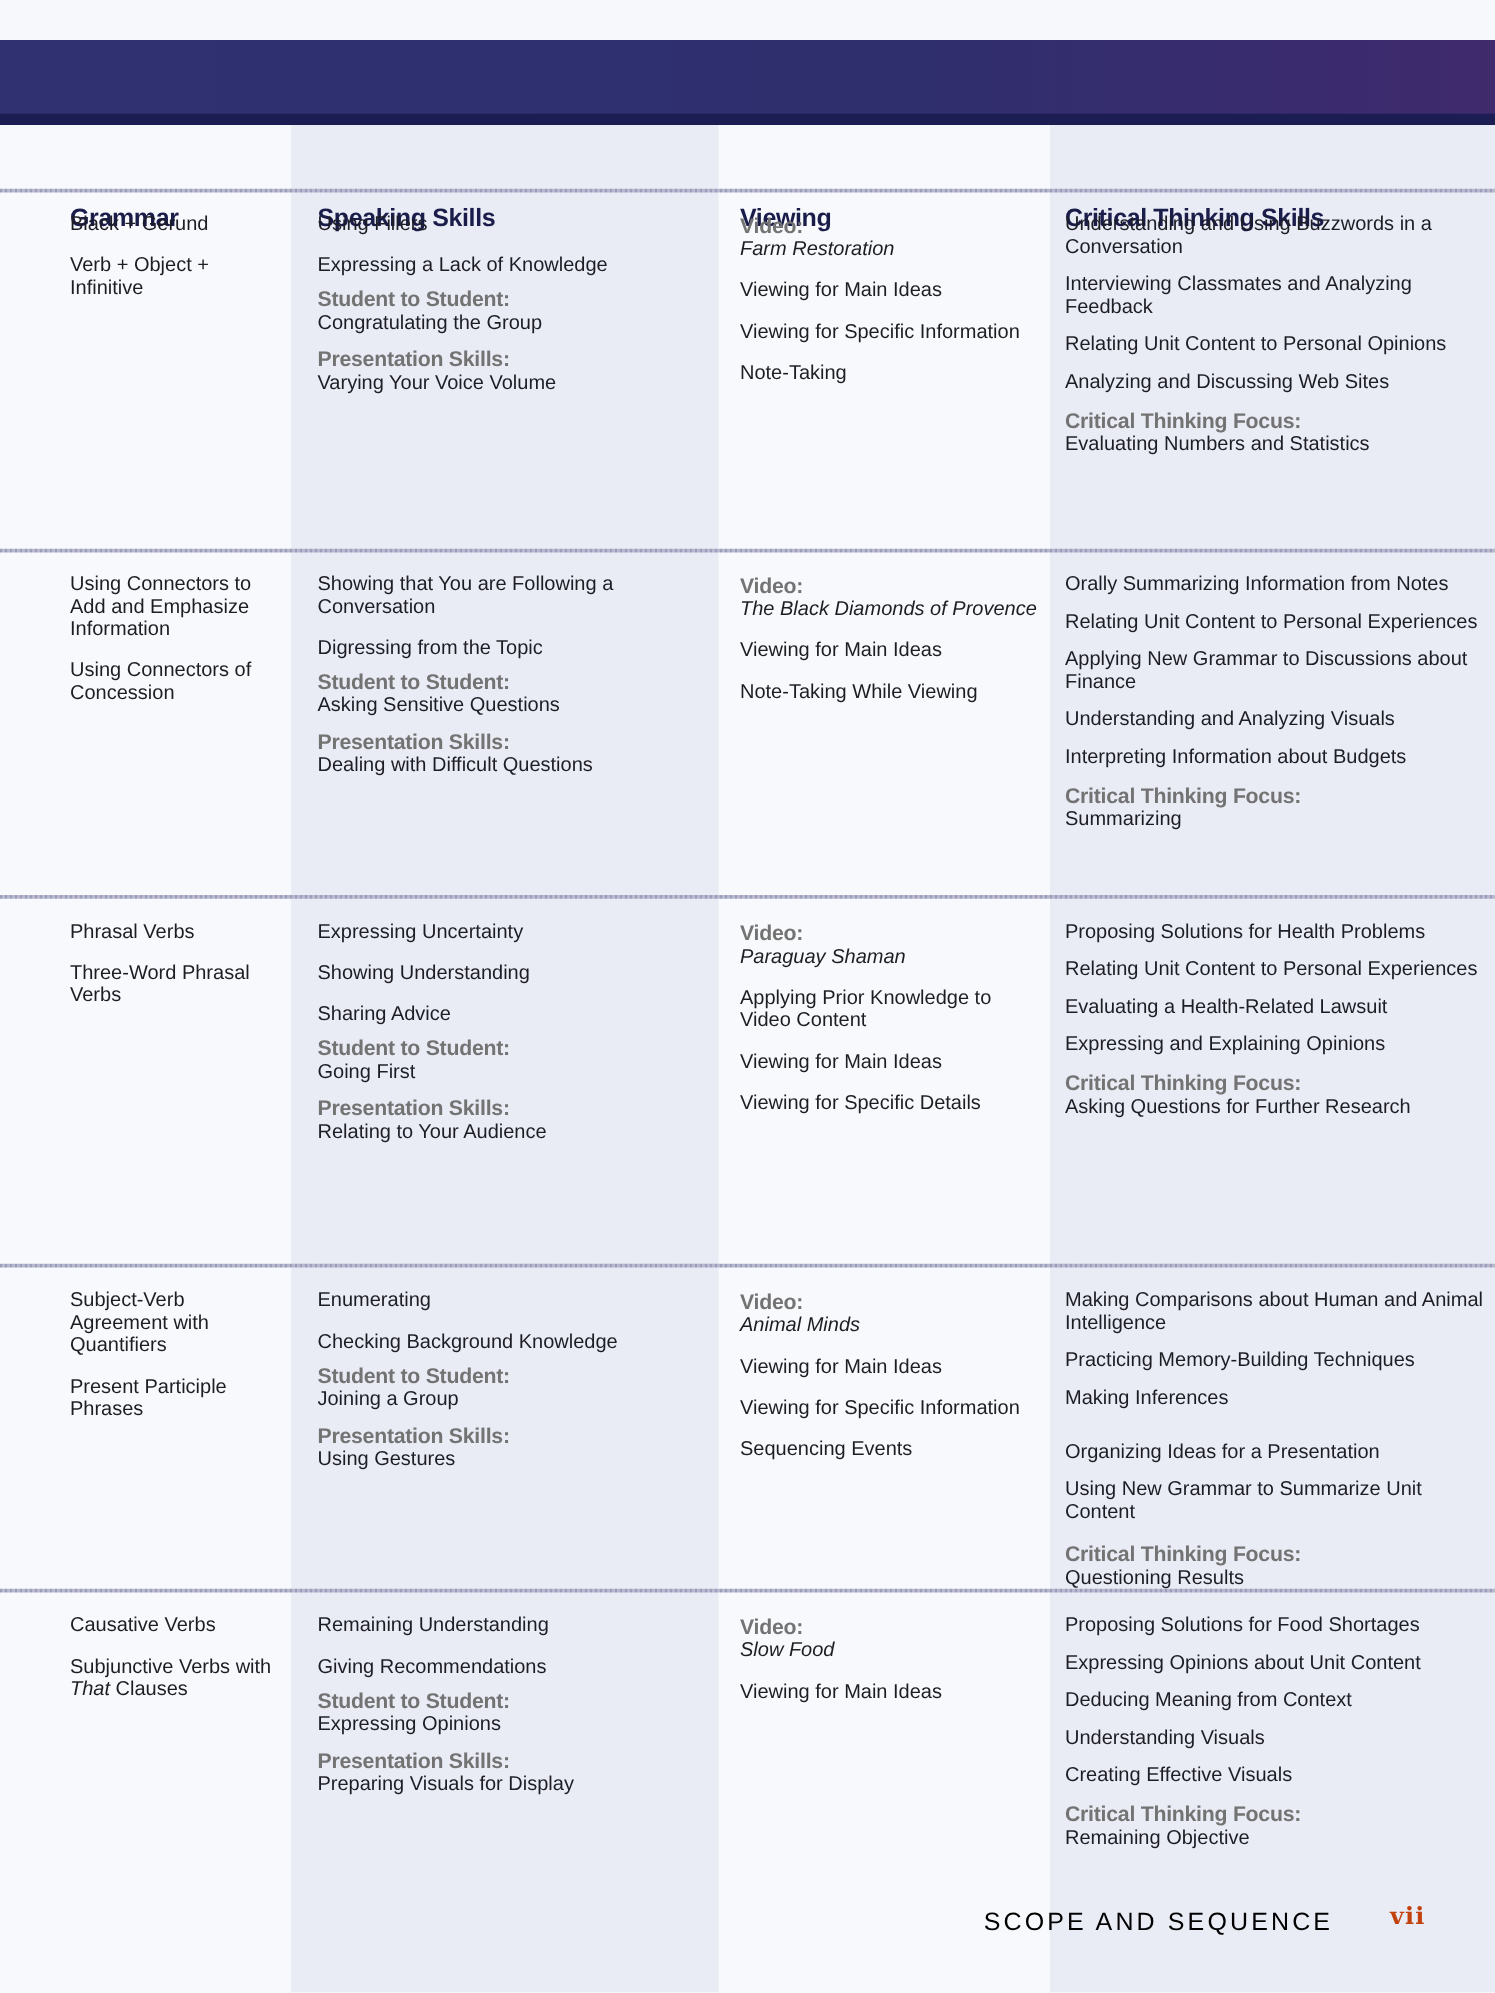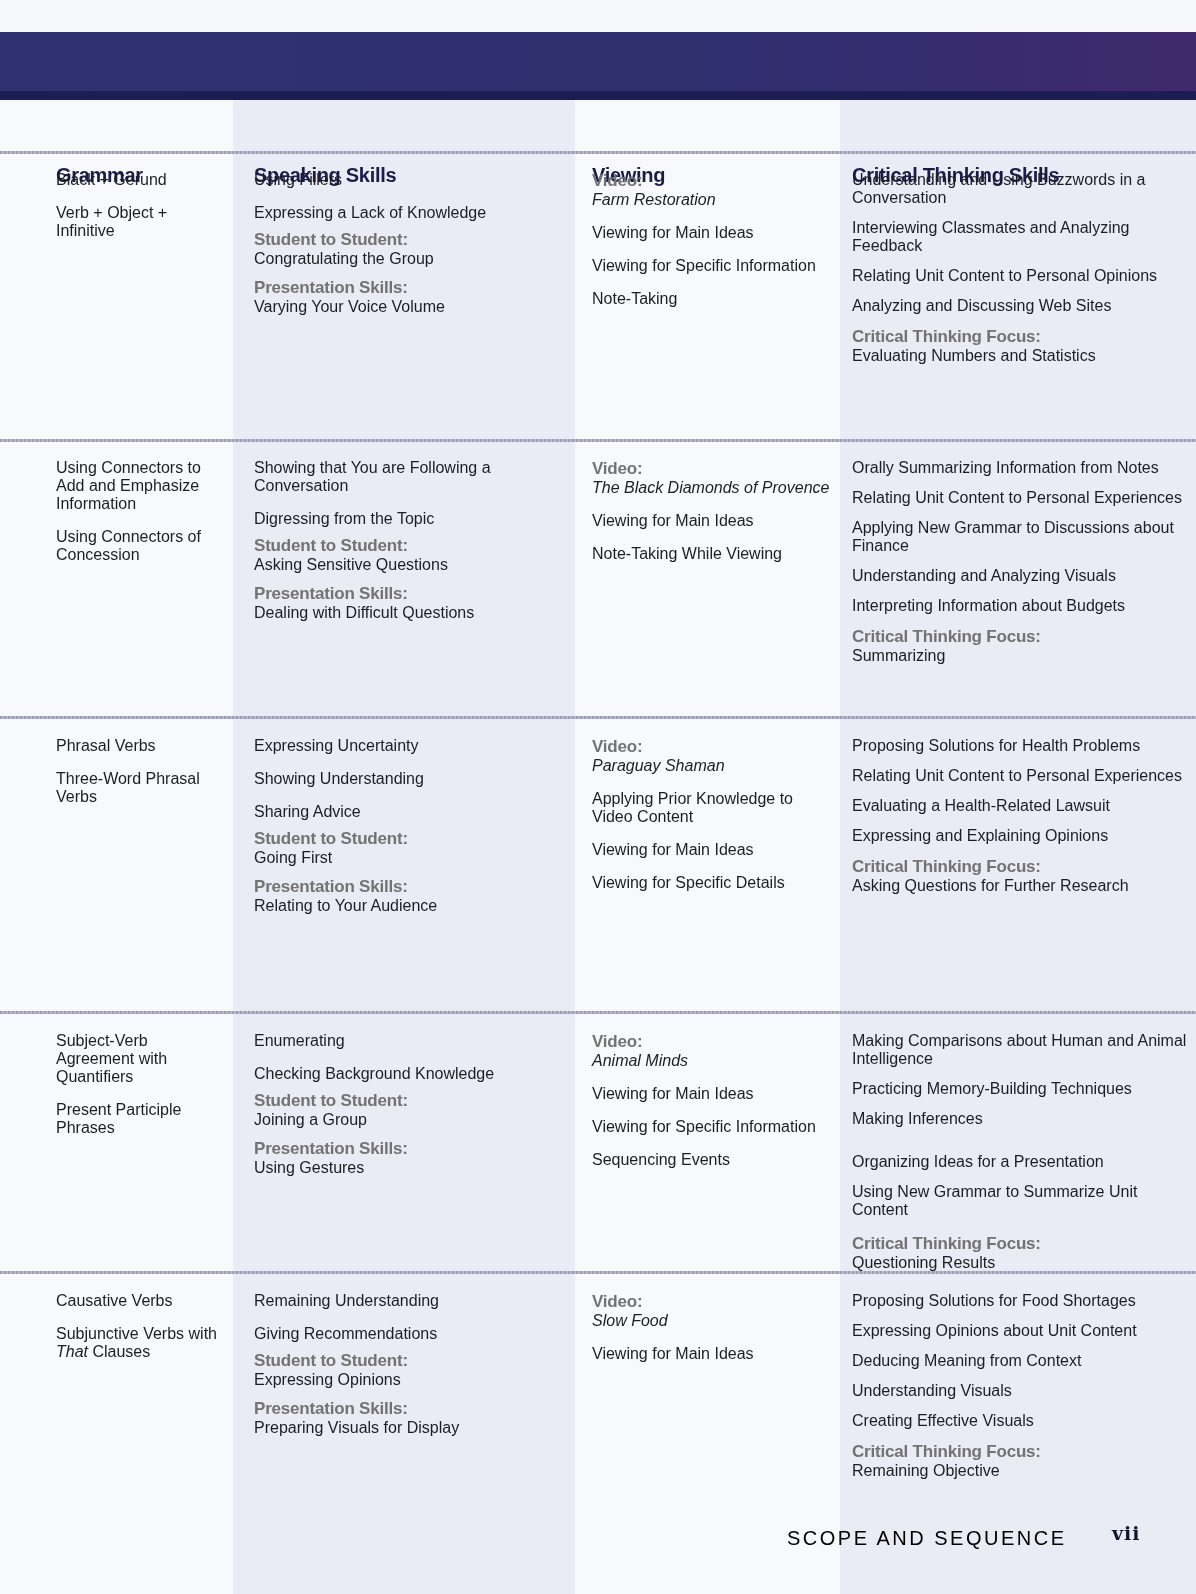--- a/index.html
+++ b/index.html
@@ -46,21 +46,21 @@
   .label { font-weight: bold; font-size: 17px; line-height: 20px; color: #737373; letter-spacing: -0.2px; }
   .italic { font-style: italic; }
   .group { margin-bottom: 10px; }
 
   .footer-title {
     position: absolute; left: 787px; top: 1527px; font-size: 20px; letter-spacing: 2.5px;
     color: #000000;
   }
   .footer-page {
     position: absolute; left: 1112px; top: 1522px; font-family: "DejaVu Serif", serif;
-    font-weight: bold; font-size: 19px; color: #0f172a; letter-spacing: 1px;
+    font-weight: bold; font-size: 19px; color: #c2410c; letter-spacing: 1px;
   }
 </style>
 </head>
 <body>
 
 <div class="col-bg c1"></div>
 <div class="col-bg c2"></div>
 <div class="col-bg c3"></div>
 <div class="col-bg c4"></div>
 

